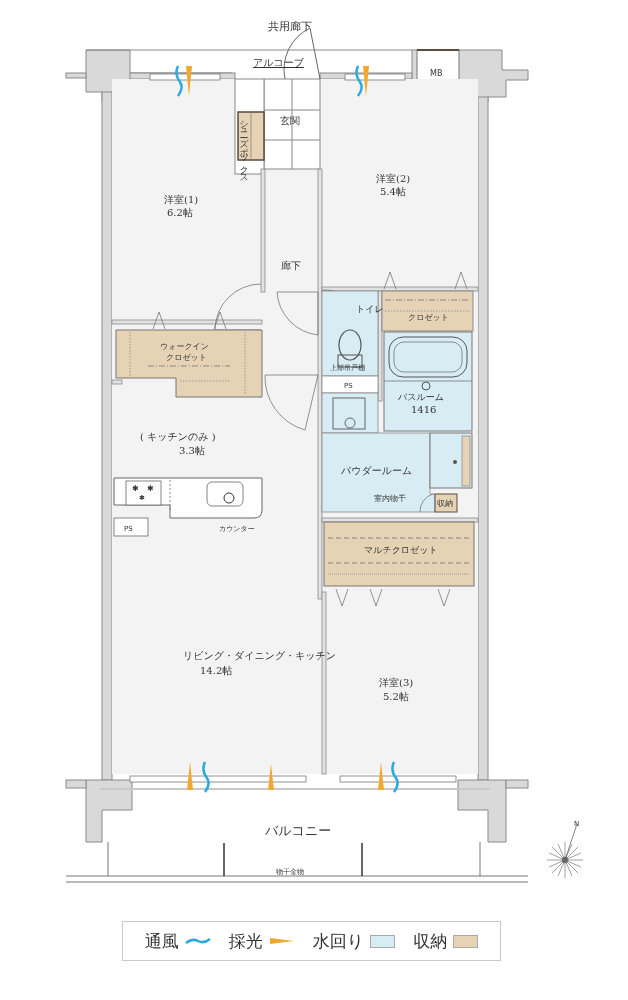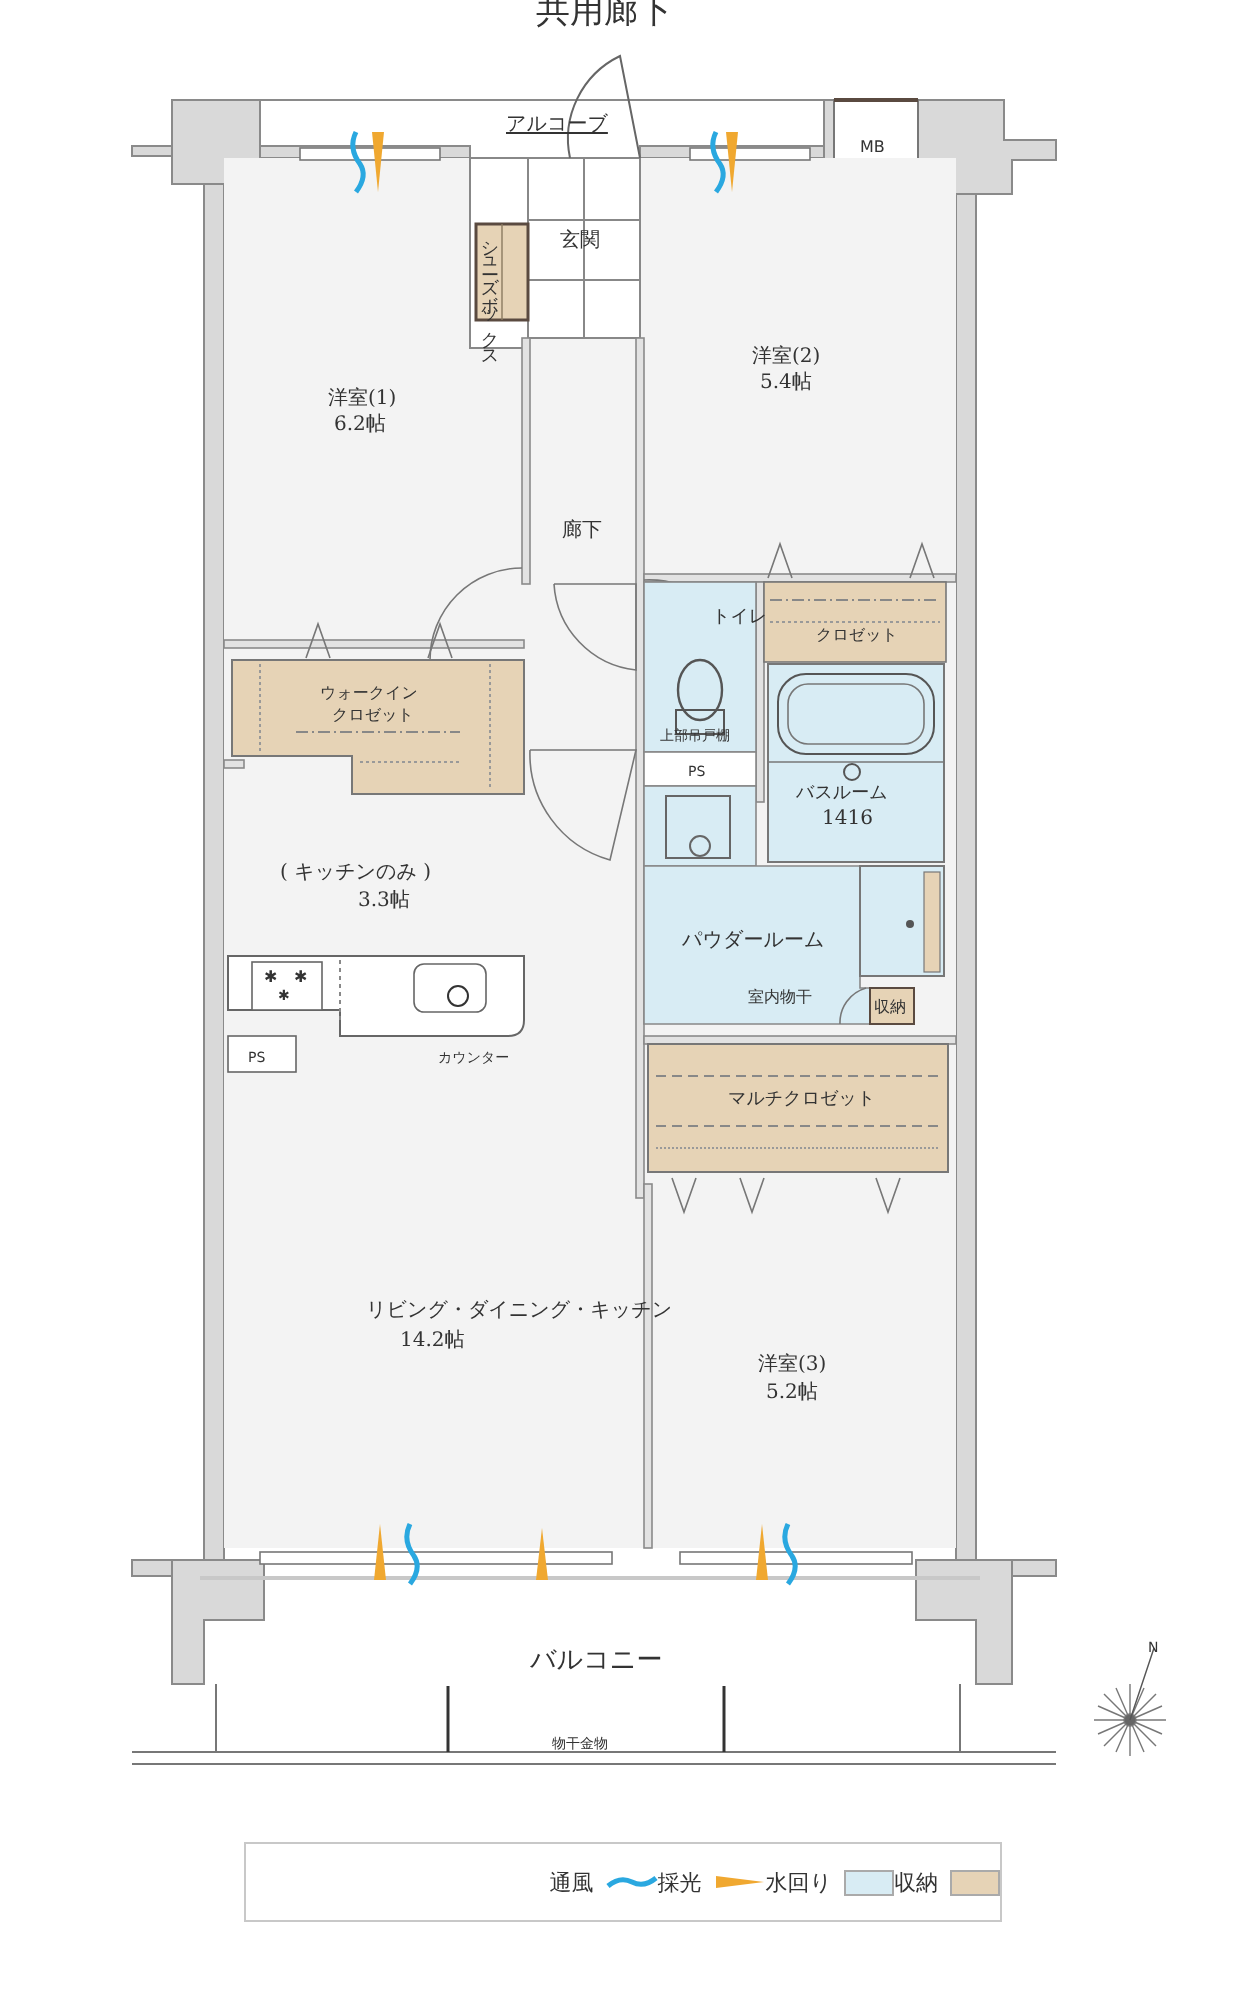--- a/index.html
+++ b/index.html
@@ -5,21 +5,21 @@
   html, body { margin:0; padding:0; background:#ffffff; }
   body { width:628px; height:1000px; position:relative; overflow:hidden;
          font-family: "DejaVu Serif", "Liberation Serif", serif; color:#333; }
   #plan { position:absolute; left:0; top:0; width:628px; height:1000px; }
   .lbl { position:absolute; font-size:10px; color:#333; text-align:center; line-height:13px; white-space:nowrap;
          font-family: "DejaVu Serif", "Liberation Serif", serif; }
   .lbl.small { font-size:8px; font-family:"DejaVu Sans", "Liberation Sans", sans-serif; }
   .lbl.tiny { font-size:7px; font-family:"DejaVu Sans", "Liberation Sans", sans-serif; }
   .vert { writing-mode: vertical-rl; font-size:9px; line-height:10px; letter-spacing:-1px; }
   .legend { position:absolute; left:122px; top:921px; width:379px; height:40px; border:1px solid #c8c8c8; box-sizing:border-box;
-            display:flex; align-items:center; justify-content:flex-end; font-size:11px; color:#333; }
+            display:flex; align-items:center; justify-content:center; gap:18px; font-size:17px; color:#333; }
   .legend .item { display:flex; align-items:center; gap:6px; }
   .swatch { width:25px; height:13px; border:1px solid #aaa; box-sizing:border-box; display:inline-block; }
 </style>
 </head>
 <body>
 
 <svg id="plan" viewBox="0 0 628 1000" xmlns="http://www.w3.org/2000/svg">
 
   <g stroke="#8a8a8a" stroke-width="1" fill="#d9d9d9">
 
@@ -170,21 +170,21 @@
     <line x1="-13" y1="13" x2="13" y2="-13"></line>
     <line x1="-16" y1="-7" x2="16" y2="7"></line>
     <line x1="-16" y1="7" x2="16" y2="-7"></line>
     <line x1="-7" y1="-16" x2="7" y2="16"></line>
     <line x1="-7" y1="16" x2="7" y2="-16"></line>
     <circle r="3" fill="#666"></circle>
     <line x1="0" y1="0" x2="12" y2="-36" stroke="#555"></line>
   </g>
 </svg>
 
-<div class="lbl" style="left:268px;top:0;font-size:17px;">共用廊下</div>
+<div class="lbl" style="left:268px;top:20px;font-size:11px;">共用廊下</div>
 <div class="lbl" style="left:253px;top:56px;font-size:10px;text-decoration:underline;">アルコーブ</div>
 <div class="lbl small" style="left:430px;top:67px;">MB</div>
 <div class="lbl" style="left:280px;top:114px;">玄関</div>
 <div class="lbl vert" style="left:239px;top:114px;height:46px;">シューズボックス</div>
 
 <div class="lbl" style="left:164px;top:193px;">洋室(1)</div>
 <div class="lbl" style="left:167px;top:206px;">6.2帖</div>
 <div class="lbl" style="left:376px;top:172px;">洋室(2)</div>
 <div class="lbl" style="left:380px;top:185px;">5.4帖</div>
 <div class="lbl" style="left:281px;top:259px;">廊下</div>

